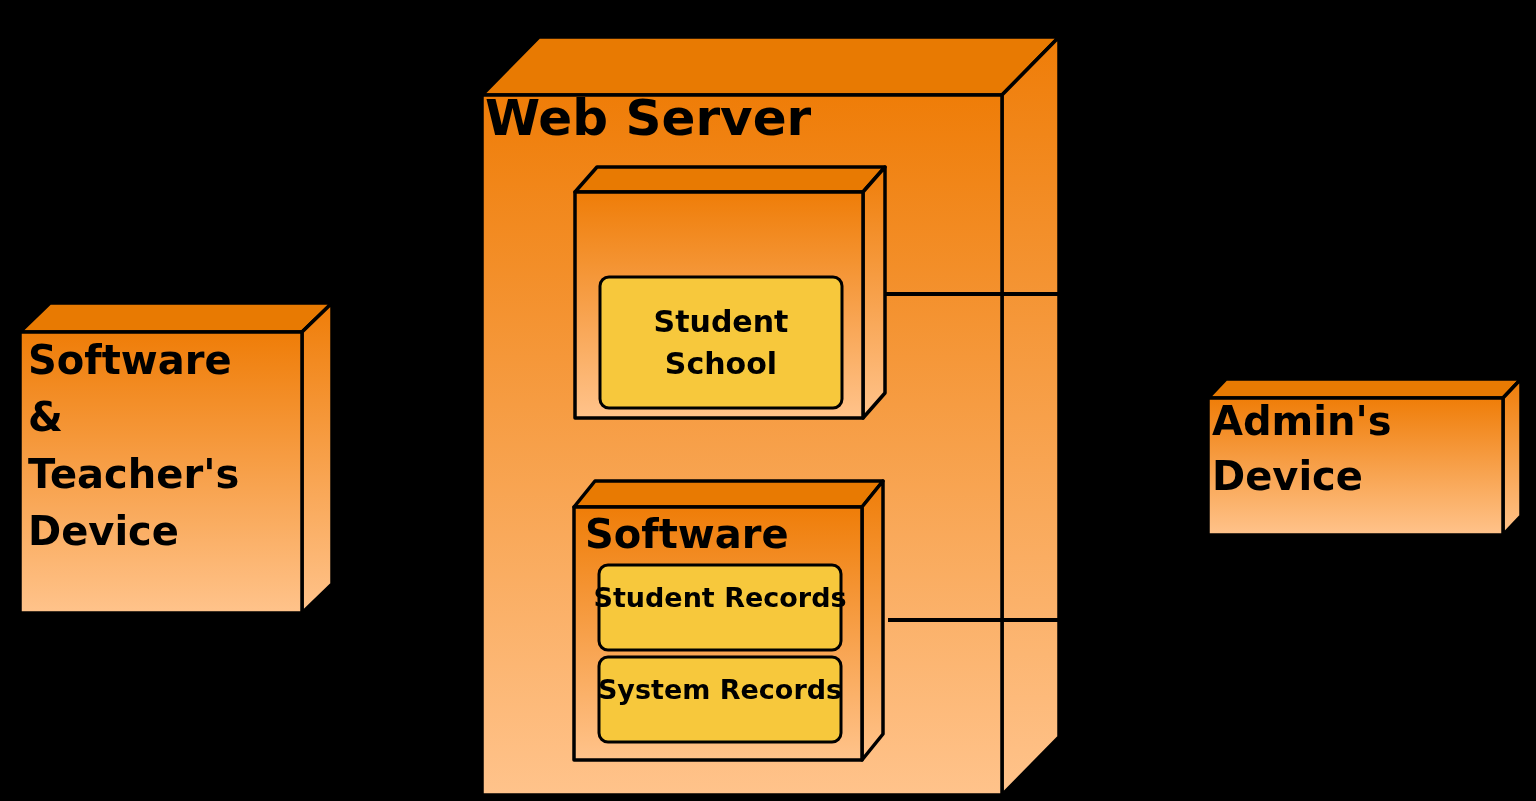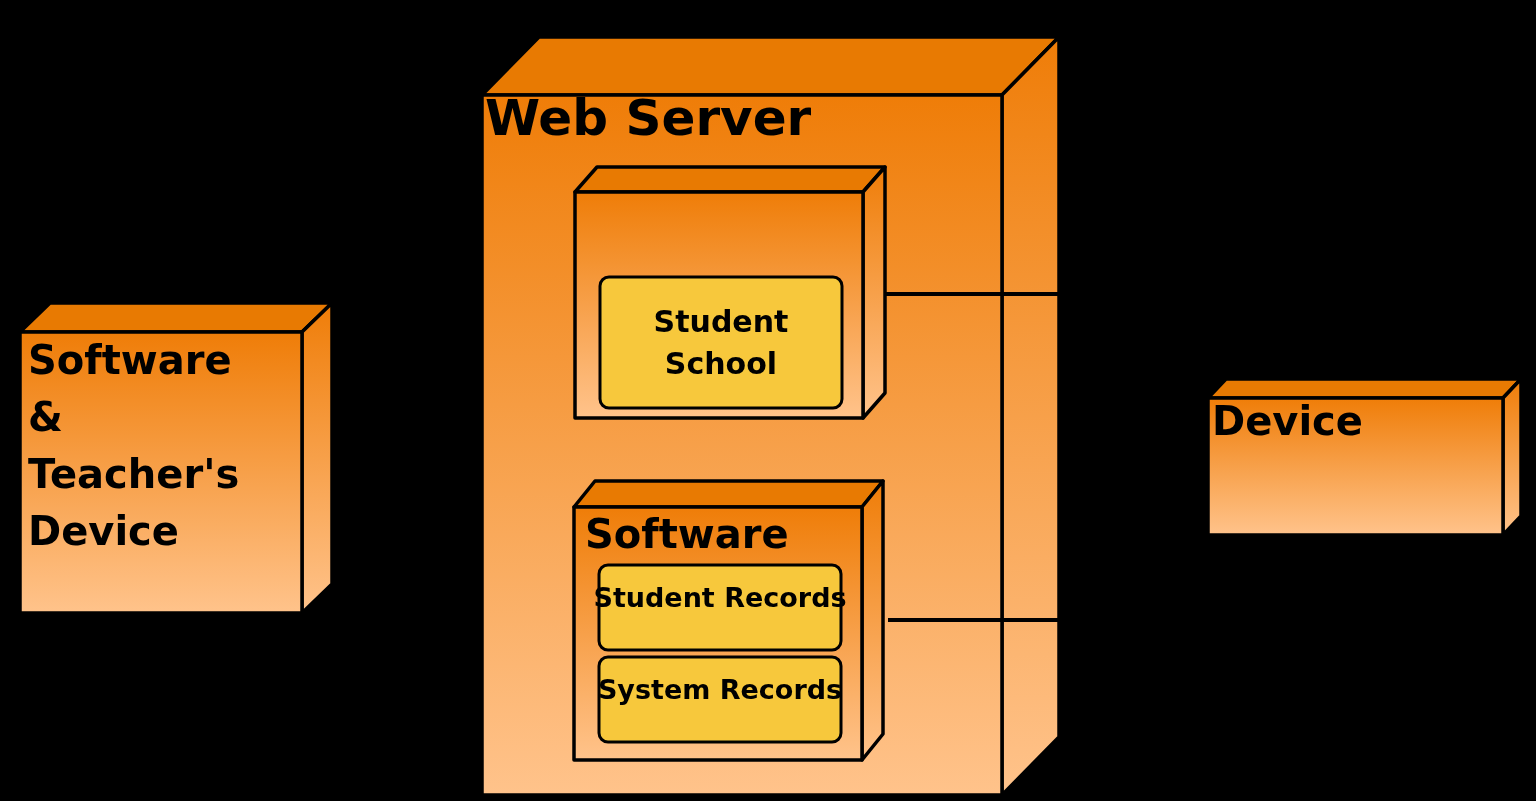--- a/index.html
+++ b/index.html
@@ -120,16 +120,17 @@
   <div class="label lbl-teacher-records">System Records</div>
 
   <div class="label lbl-client">
     <div>Software</div>
     <div>&amp;</div>
     <div>Teacher's</div>
     <div>Device</div>
   </div>
 
   <div class="label lbl-admin">
+    <div>Admin's</div>
     <div>Device</div>
   </div>
 
 </div>
 
 </body></html>

